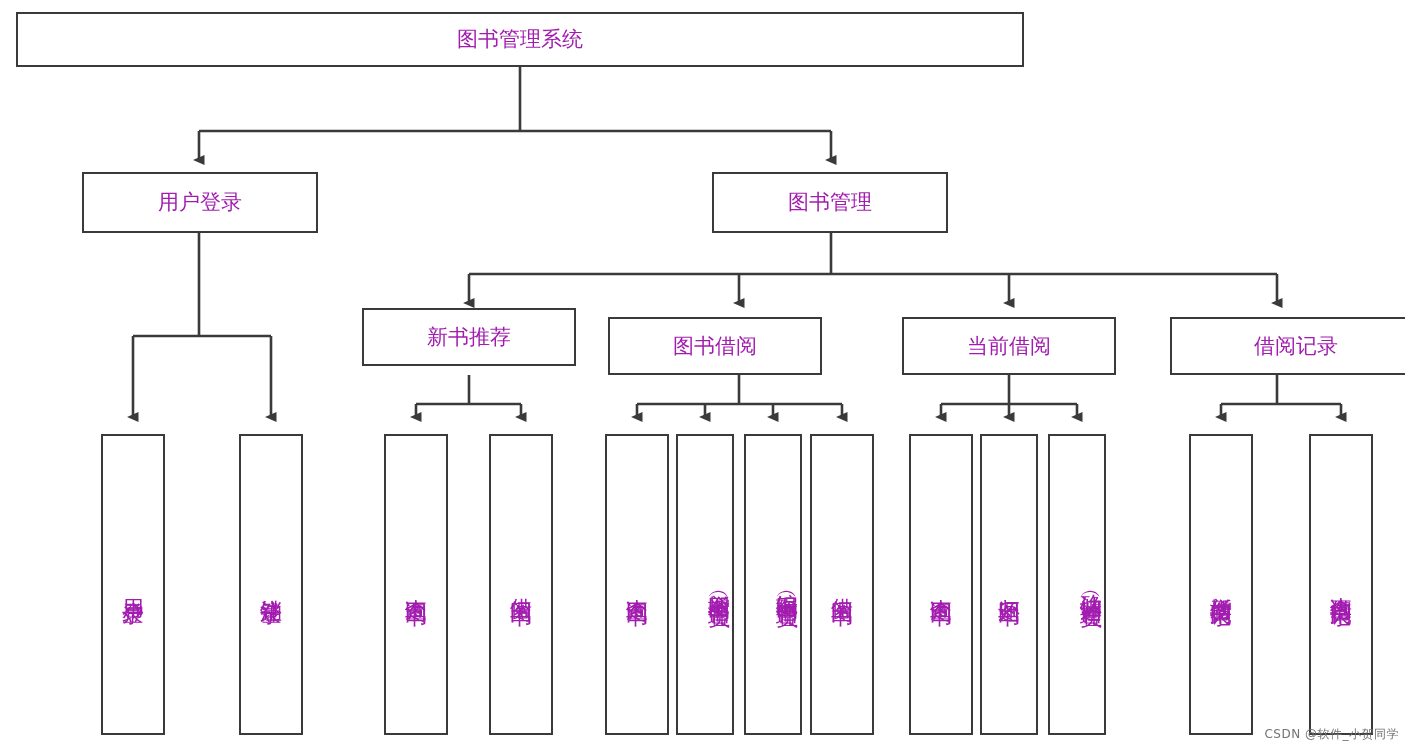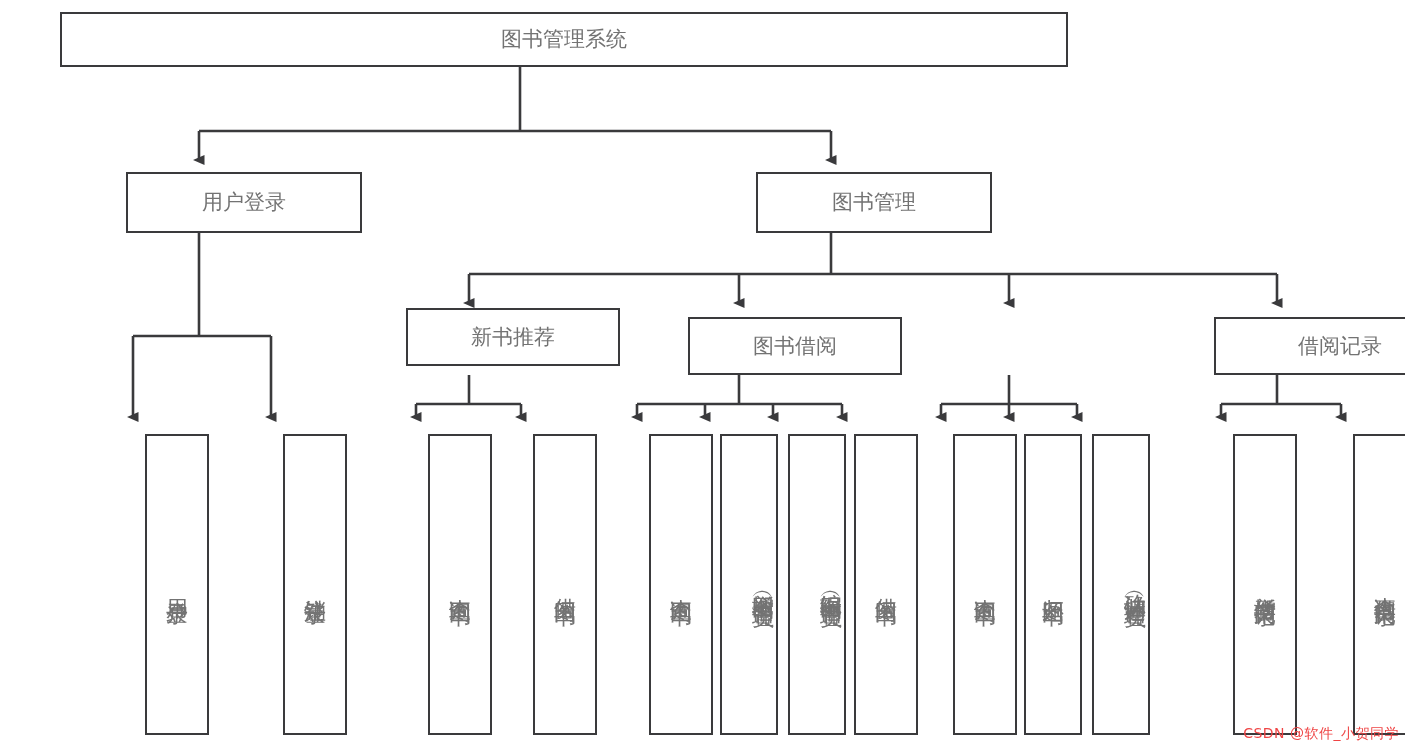--- a/index.html
+++ b/index.html
@@ -27,24 +27,23 @@
     pointer-events: none;
   }
   .node {
     position: absolute;
     box-sizing: border-box;
     background: #ffffff;
     border: 2.5px solid #3a3a3c;
     display: flex;
     align-items: center;
     justify-content: center;
-    color: #737373;
+    color: #a21caf;
     line-height: 1.18;
     text-align: center;
-    margin-left: 44px;
   }
   .node.h {
     font-size: 21px;
   }
   .node.v {
     
     writing-mode: vertical-rl;
     text-orientation: upright;
     font-size: 22px;
     letter-spacing: 2px;
@@ -56,22 +55,22 @@
   .node.v.centered {
     align-items: center;
   }
   .node-label {
     display: block;
   }
   .watermark {
     position: absolute;
     right: 6px;
     bottom: 4px;
-    font-size: 14px;
-    color: #ef4444;
+    font-size: 12px;
+    color: #737373;
     letter-spacing: 0.5px;
     white-space: nowrap;
     user-select: none;
   }
 </style>
 </head>
 <body>
 
 <div id="canvas">
 
@@ -132,22 +131,25 @@
   <div class="node h" style="left:82px; top:172px; width:236px; height:61px;">
     <span class="node-label">用户登录</span>
   </div>
   <div class="node h" style="left:712px; top:172px; width:236px; height:61px;">
     <span class="node-label">图书管理</span>
   </div>
 
   <div class="node h" style="left:362px; top:308px; width:214px; height:58px;">
     <span class="node-label">新书推荐</span>
   </div>
-  <div class="node h" style="left:644px; top:317px; width:214px; height:58px;">
+  <div class="node h" style="left:608px; top:317px; width:214px; height:58px;">
     <span class="node-label">图书借阅</span>
+  </div>
+  <div class="node h" style="left:902px; top:317px; width:214px; height:58px;">
+    <span class="node-label">当前借阅</span>
   </div>
   <div class="node h" style="left:1170px; top:317px; width:252px; height:58px;">
     <span class="node-label">借阅记录</span>
   </div>
 
   <div class="node v centered" style="left:101px; top:434px; width:64px; height:301px;">
     <span class="node-label">用户登录</span>
   </div>
   <div class="node v centered" style="left:239px; top:434px; width:64px; height:301px;">
     <span class="node-label">注销登录</span>

